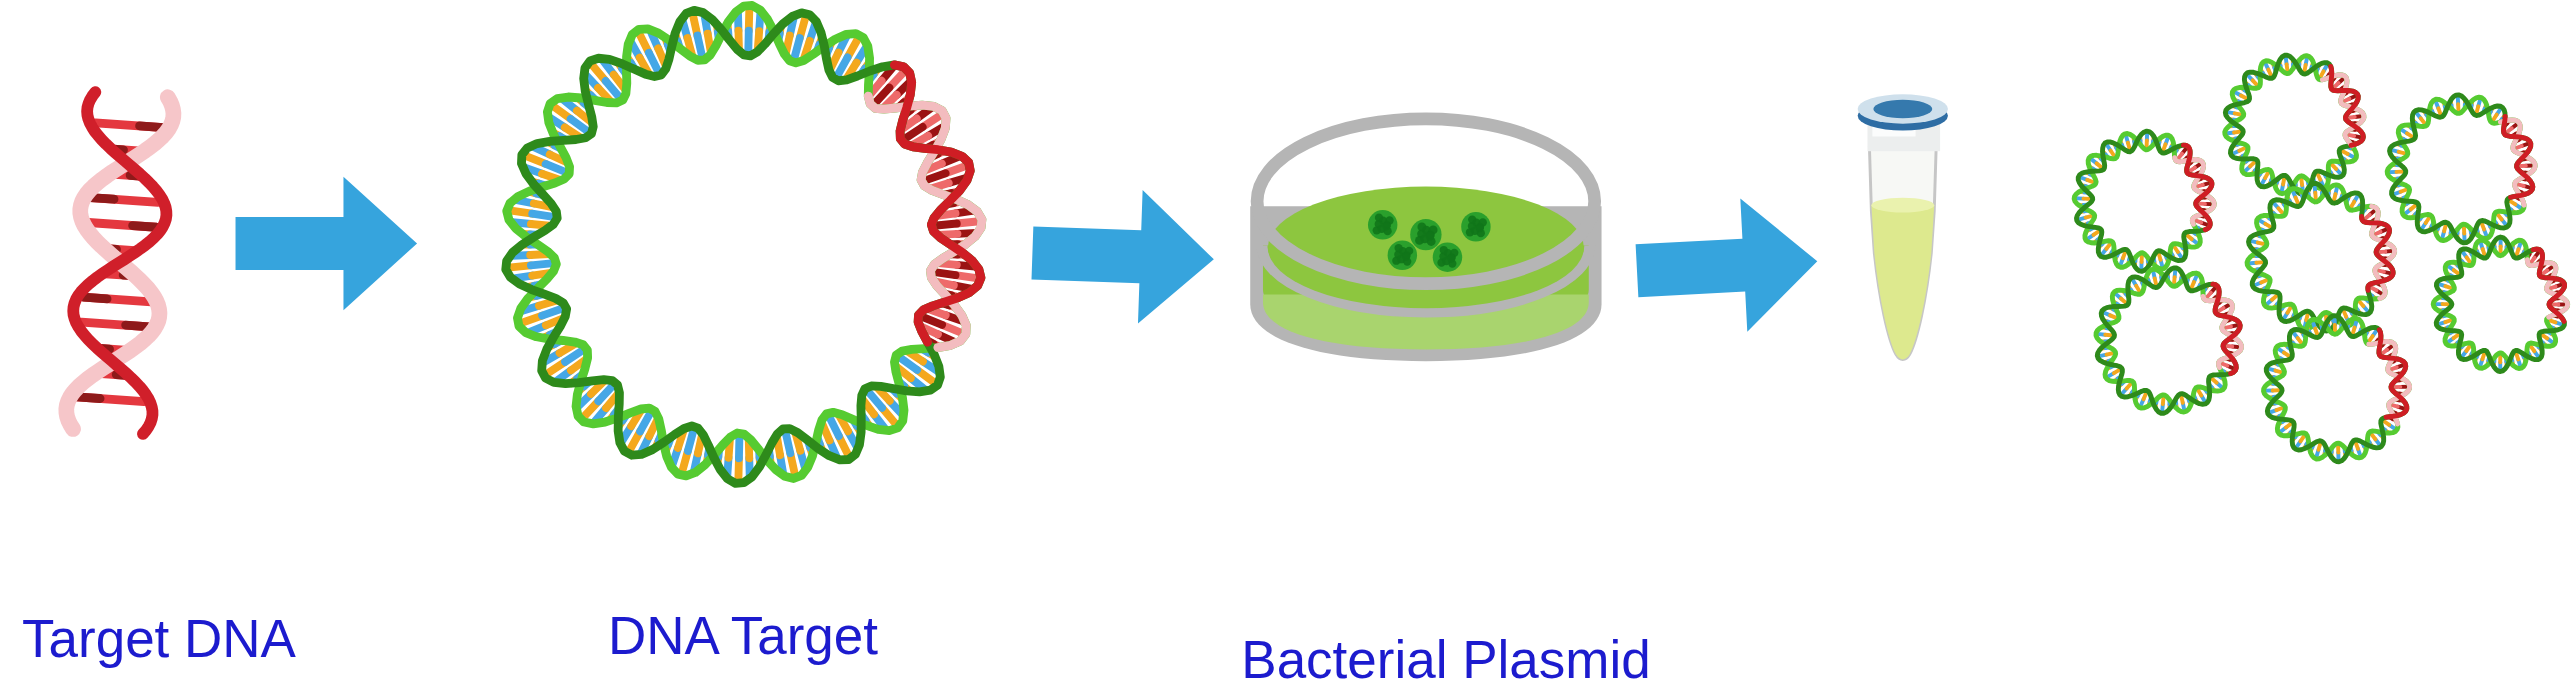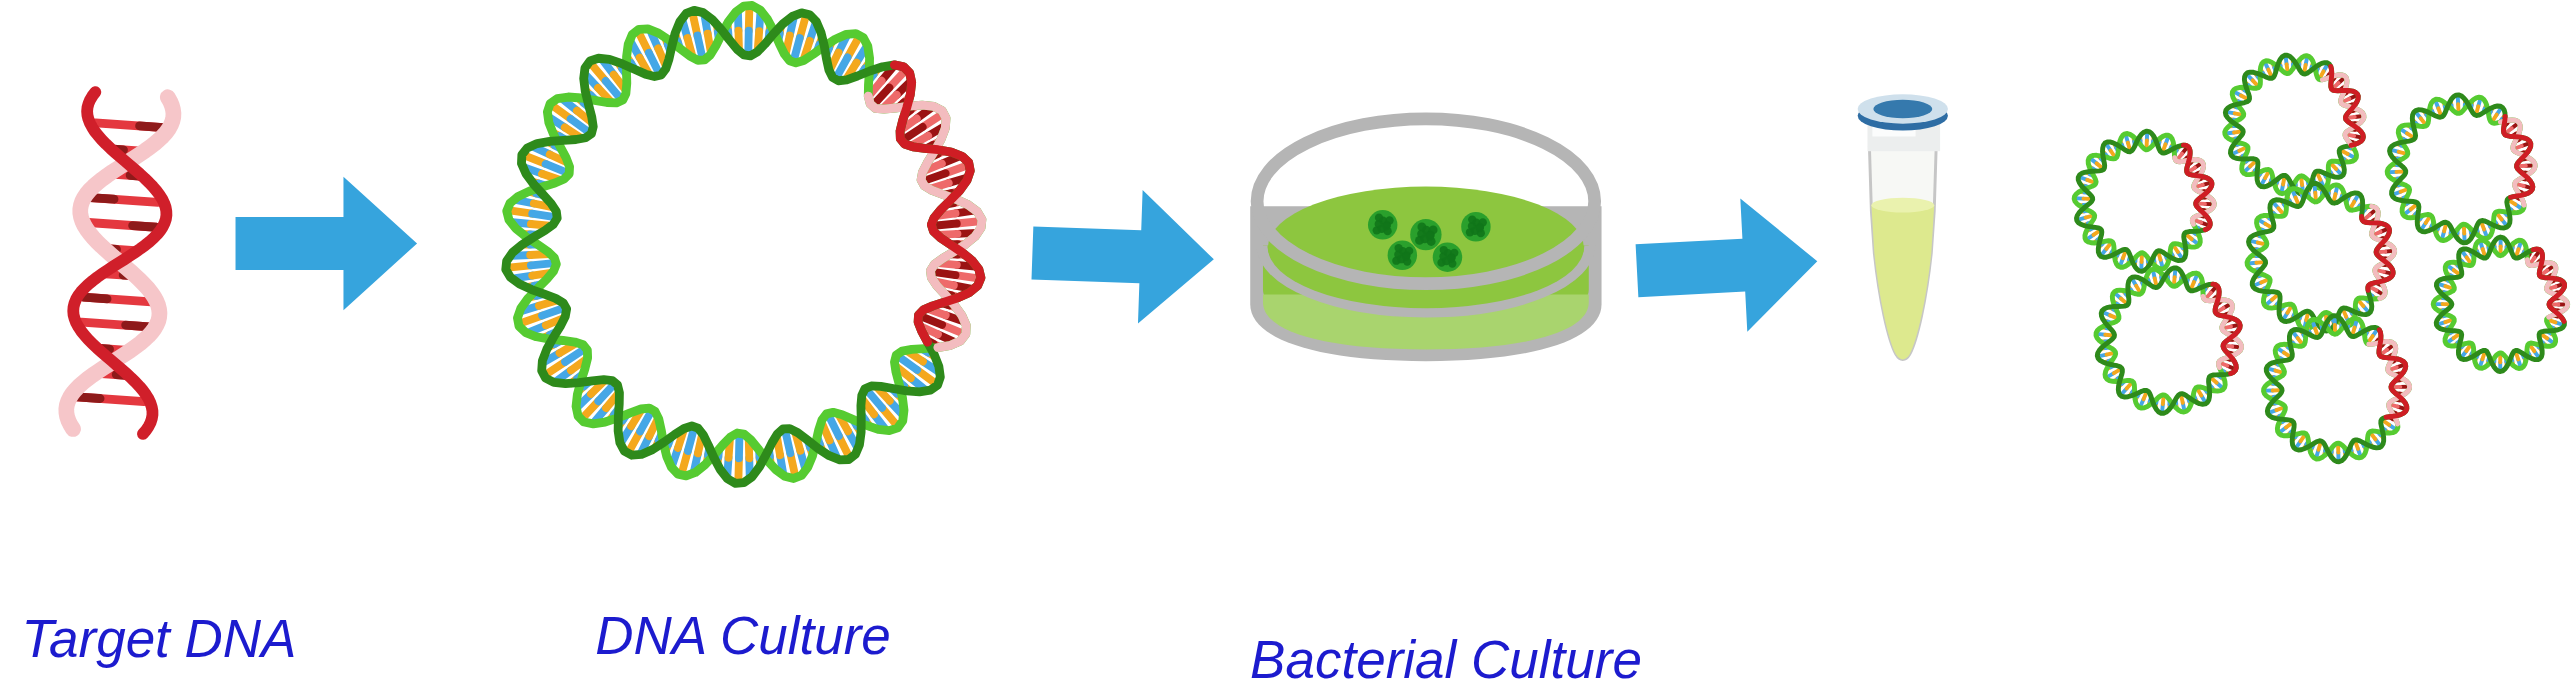--- a/index.html
+++ b/index.html
@@ -1,17 +1,17 @@
 <!DOCTYPE html>
 <html style="--background: #ffffff; --label_text: #1c1bce; --arrow_blue: #36a4dd; --helix_green_light: #56cb31; --helix_green_dark: #2e8a1b; --helix_pink: #f3bcbf; --helix_red: #cf1d24; --rung_blue: #45a7e6; --rung_orange: #f4a81d; --rung_red_dark: #9b1313; --rung_red_light: #ee6a6a; --target_dna_red: #d01f2a; --target_dna_pink: #f6c6c9; --target_rung: #e4383f; --target_rung_dark: #8e1a1a; --dish_gray: #b5b5b5; --agar_green: #8dc63f; --agar_green_light: #a9d46e; --colony_green: #2aa02c; --colony_green_dark: #11761a; --tube_body: #f7f8f5; --tube_outline: #c6c6c6; --tube_liquid: #dde98e; --tube_liquid_top: #eaf2ae; --tube_cap_light: #cfe0ec; --tube_cap_blue: #3579ad; --tube_cap_dark: #2e6da4; --tube_collar: #eceeee;"><head>
 <meta charset="utf-8">
 <style>
   html,body{margin:0;padding:0;background:#fff;}
   body{width:2576px;height:691px;font-family:"Liberation Sans",sans-serif;}
-  .canvas{position:relative;width:2576px;height:687px;overflow:hidden;background:var(--background,#fff);font-style:italic;}
+  .canvas{position:relative;width:2576px;height:687px;overflow:hidden;background:var(--background,#fff);}
   .canvas svg{position:absolute;left:0;top:0;}
   .stage-label{
     position:absolute;
     transform:translateX(-50%);
     font-size:53px;
     line-height:1.1;
     font-weight:400;
     color:var(--label_text,#1c1bce);
     white-space:nowrap;
   }
@@ -1271,16 +1271,16 @@
         <line x1="2449.1" y1="408.6" x2="2444.9" y2="407.8" stroke="#ee6a6a" stroke-width="4" stroke-linecap="round"></line>
         <line x1="2444.9" y1="407.8" x2="2440.7" y2="407.0" stroke="#9b1313" stroke-width="4" stroke-linecap="round"></line>
         <path d="M2455.2,396.0L2455.4,393.4L2454.5,390.9L2452.4,388.5L2449.4,386.4L2445.9,384.6L2442.3,383.0L2438.9,381.6L2436.0,380.2L2434.1,378.7L2433.2,377.0L2433.3,374.9L2434.2,372.3L2435.7,369.3L2437.6,365.9L2439.3,362.3L2440.7,358.7L2441.3,355.3L2441.0,352.4L2439.7,350.2L2437.4,348.7L2434.3,348.0L2430.7,348.0L2426.8,348.6L2422.9,349.5L2419.3,350.3L2416.3,350.9L2413.8,350.8L2412.1,350.0L2410.9,348.2L2410.1,345.6L2409.6,342.2L2409.1,338.4L2408.4,334.4L2407.4,330.7L2405.9,327.7L2403.9,325.5L2401.5,324.4L2398.8,324.5L2395.9,325.8L2393.0,328.0L2390.2,330.7L2387.5,333.7L2385.2,336.5L2383.0,338.8L2381.0,340.2L2379.1,340.5L2377.1,339.8L2374.9,338.1L2372.5,335.7L2369.9,332.9L2367.0,330.1L2364.0,327.7L2361.0,326.1L2358.1,325.5L2355.5,326.0L2353.4,327.7L2351.8,330.4L2350.7,333.9L2350.1,337.8L2349.7,341.8L2349.4,345.4L2349.0,348.5L2348.2,350.8L2346.8,352.2L2344.8,352.8L2342.0,352.7L2338.7,352.2L2334.9,351.5L2330.9,350.9L2327.1,350.8L2323.7,351.2L2321.0,352.4L2319.3,354.4L2318.5,357.0L2318.8,360.1L2320.0,363.6L2321.8,367.1L2323.8,370.5L2325.7,373.7L2327.2,376.4L2327.9,378.7L2327.6,380.7L2326.3,382.4L2324.0,383.9L2321.0,385.4L2317.5,387.1L2314.0,389.0L2310.8,391.1L2308.3,393.5L2306.8,396.0L2306.6,398.6L2307.5,401.1L2309.6,403.5L2312.6,405.6L2316.1,407.4L2319.7,409.0L2323.1,410.4L2326.0,411.8L2327.9,413.3L2328.8,415.0L2328.7,417.1L2327.8,419.7L2326.3,422.7L2324.4,426.1L2322.7,429.7L2321.3,433.3L2320.7,436.7L2321.0,439.6L2322.3,441.8L2324.6,443.3L2327.7,444.0L2331.3,444.0L2335.2,443.4L2339.1,442.5L2342.7,441.7L2345.7,441.1L2348.2,441.2L2349.9,442.0L2351.1,443.8L2351.9,446.4L2352.4,449.8L2352.9,453.6L2353.6,457.6L2354.6,461.3L2356.1,464.3L2358.1,466.5L2360.5,467.6L2363.2,467.5L2366.1,466.2L2369.0,464.0L2371.8,461.3L2374.5,458.3L2376.8,455.5L2379.0,453.2L2381.0,451.8L2382.9,451.5L2384.9,452.2L2387.1,453.9L2389.5,456.3L2392.1,459.1L2395.0,461.9L2398.0,464.3L2401.0,465.9L2403.9,466.5L2406.5,466.0L2408.6,464.3L2410.2,461.6L2411.3,458.1L2411.9,454.2L2412.3,450.2L2412.6,446.6L2413.0,443.5L2413.8,441.2L2415.2,439.8L2417.2,439.2L2420.0,439.3L2423.3,439.8L2427.1,440.5L2431.1,441.1L2434.9,441.2L2438.3,440.8L2441.0,439.6L2442.7,437.6L2443.5,435.0L2443.2,431.9L2442.0,428.4L2440.2,424.9L2438.2,421.5L2436.3,418.3L2434.8,415.6L2434.1,413.3L2434.4,411.3L2435.7,409.6L2438.0,408.1L2441.0,406.6L2444.5,404.9L2448.0,403.0L2451.2,400.9L2453.7,398.5L2455.2,396.0" fill="none" stroke="#56cb31" stroke-width="5" stroke-linecap="round" stroke-linejoin="round"></path>
         <path d="M2436.8,396.0L2436.5,394.1L2437.2,392.1L2438.9,389.9L2441.3,387.5L2444.1,384.9L2446.9,382.0L2449.3,379.0L2450.9,376.0L2451.5,373.1L2451.0,370.5L2449.3,368.4L2446.6,366.8L2443.1,365.7L2439.2,365.1L2435.2,364.7L2431.6,364.4L2428.5,364.0L2426.2,363.2L2424.8,361.8L2424.2,359.8L2424.3,357.0L2424.8,353.7L2425.5,349.9L2426.1,345.9L2426.2,342.1L2425.8,338.7L2424.6,336.0L2422.6,334.3L2420.0,333.5L2416.9,333.8L2413.4,335.0L2409.9,336.8L2406.5,338.8L2403.3,340.7L2400.6,342.2L2398.3,342.9L2396.3,342.6L2394.6,341.3L2393.1,339.0L2391.6,336.0L2389.9,332.5L2388.0,329.0L2385.9,325.8L2383.5,323.3L2381.0,321.8L2378.4,321.6L2375.9,322.5L2373.5,324.6L2371.4,327.6L2369.6,331.1L2368.0,334.7L2366.6,338.1L2365.2,341.0L2363.7,342.9L2362.0,343.8L2359.9,343.7L2357.3,342.8L2354.3,341.3L2350.9,339.4L2347.3,337.7L2343.7,336.3L2340.3,335.7L2337.4,336.0L2335.2,337.3L2333.7,339.6L2333.0,342.7L2333.0,346.3L2333.6,350.2L2334.5,354.1L2335.3,357.7L2335.9,360.7L2335.8,363.2L2335.0,364.9L2333.2,366.1L2330.6,366.9L2327.2,367.4L2323.4,367.9L2319.4,368.6L2315.7,369.6L2312.7,371.1L2310.5,373.1L2309.4,375.5L2309.5,378.2L2310.8,381.1L2313.0,384.0L2315.7,386.8L2318.7,389.5L2321.5,391.8L2323.8,394.0L2325.2,396.0L2325.5,397.9L2324.8,399.9L2323.1,402.1L2320.7,404.5L2317.9,407.1L2315.1,410.0L2312.7,413.0L2311.1,416.0L2310.5,418.9L2311.0,421.5L2312.7,423.6L2315.4,425.2L2318.9,426.3L2322.8,426.9L2326.8,427.3L2330.4,427.6L2333.5,428.0L2335.8,428.8L2337.2,430.2L2337.8,432.2L2337.7,435.0L2337.2,438.3L2336.5,442.1L2335.9,446.1L2335.8,449.9L2336.2,453.3L2337.4,456.0L2339.4,457.7L2342.0,458.5L2345.1,458.2L2348.6,457.0L2352.1,455.2L2355.5,453.2L2358.7,451.3L2361.4,449.8L2363.7,449.1L2365.7,449.4L2367.4,450.7L2368.9,453.0L2370.4,456.0L2372.1,459.5L2374.0,463.0L2376.1,466.2L2378.5,468.7L2381.0,470.2L2383.6,470.4L2386.1,469.5L2388.5,467.4L2390.6,464.4L2392.4,460.9L2394.0,457.3L2395.4,453.9L2396.8,451.0L2398.3,449.1L2400.0,448.2L2402.1,448.3L2404.7,449.2L2407.7,450.7L2411.1,452.6L2414.7,454.3L2418.3,455.7L2421.7,456.3L2424.6,456.0L2426.8,454.7L2428.3,452.4L2429.0,449.3L2429.0,445.7L2428.4,441.8L2427.5,437.9L2426.7,434.3L2426.1,431.3L2426.2,428.8L2427.0,427.1L2428.8,425.9L2431.4,425.1L2434.8,424.6L2438.6,424.1L2442.6,423.4L2446.3,422.4L2449.3,420.9L2451.5,418.9L2452.6,416.5L2452.5,413.8L2451.2,410.9L2449.0,408.0L2446.3,405.2L2443.3,402.5L2440.5,400.2L2438.2,398.0L2436.8,396.0" fill="none" stroke="#2e8a1b" stroke-width="5" stroke-linecap="round" stroke-linejoin="round"></path>
         <path d="M2443.2,431.9L2442.0,428.4L2440.2,424.9L2438.2,421.5L2436.3,418.3L2434.8,415.6L2434.1,413.3L2434.4,411.3L2435.7,409.6L2438.0,408.1L2441.0,406.6L2444.5,404.9L2448.0,403.0L2451.2,400.9L2453.7,398.5L2455.2,396.0L2455.4,393.4L2454.5,390.9L2452.4,388.5L2449.4,386.4L2445.9,384.6L2442.3,383.0L2438.9,381.6L2436.0,380.2L2434.1,378.7L2433.2,377.0L2433.3,374.9L2434.2,372.3L2435.7,369.3L2437.6,365.9L2439.3,362.3L2440.7,358.7L2441.3,355.3L2441.0,352.4L2439.7,350.2L2437.4,348.7L2434.3,348.0L2430.7,348.0L2426.8,348.6L2422.9,349.5L2419.3,350.3L2416.3,350.9L2413.8,350.8" fill="none" stroke="#f3bcbf" stroke-width="5" stroke-linecap="round" stroke-linejoin="round"></path>
         <path d="M2431.4,425.1L2434.8,424.6L2438.6,424.1L2442.6,423.4L2446.3,422.4L2449.3,420.9L2451.5,418.9L2452.6,416.5L2452.5,413.8L2451.2,410.9L2449.0,408.0L2446.3,405.2L2443.3,402.5L2440.5,400.2L2438.2,398.0L2436.8,396.0L2436.5,394.1L2437.2,392.1L2438.9,389.9L2441.3,387.5L2444.1,384.9L2446.9,382.0L2449.3,379.0L2450.9,376.0L2451.5,373.1L2451.0,370.5L2449.3,368.4L2446.6,366.8L2443.1,365.7L2439.2,365.1L2435.2,364.7L2431.6,364.4L2428.5,364.0L2426.2,363.2L2424.8,361.8L2424.2,359.8L2424.3,357.0L2424.8,353.7L2425.5,349.9L2426.1,345.9L2426.2,342.1L2425.8,338.7L2424.6,336.0" fill="none" stroke="#cf1d24" stroke-width="5" stroke-linecap="round" stroke-linejoin="round"></path>
       </g>
   </svg>
 
   <div class="stage-label" style="left:159px;top:610px">Target DNA</div>
-  <div class="stage-label" style="left:743px;top:607px">DNA Culture</div>
-  <div class="stage-label" style="left:1446px;top:631px">Bacterial Culture</div>
+  <div class="stage-label" style="left:743px;top:607px">DNA Target</div>
+  <div class="stage-label" style="left:1446px;top:631px">Bacterial Plasmid</div>
 </div>
 
 
 </body></html>

